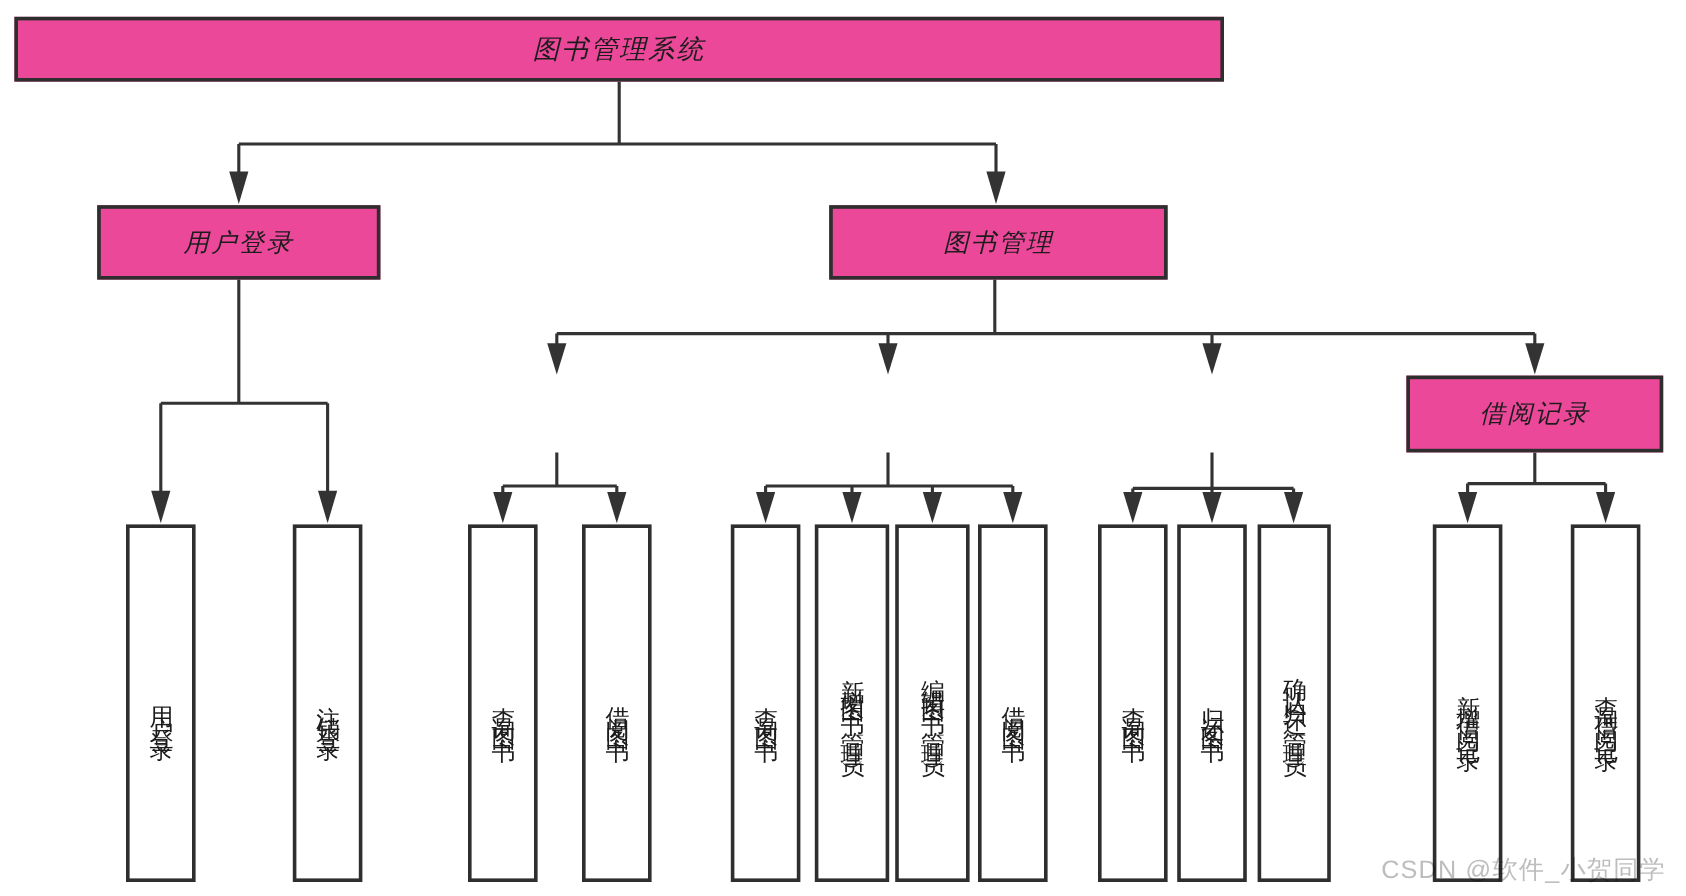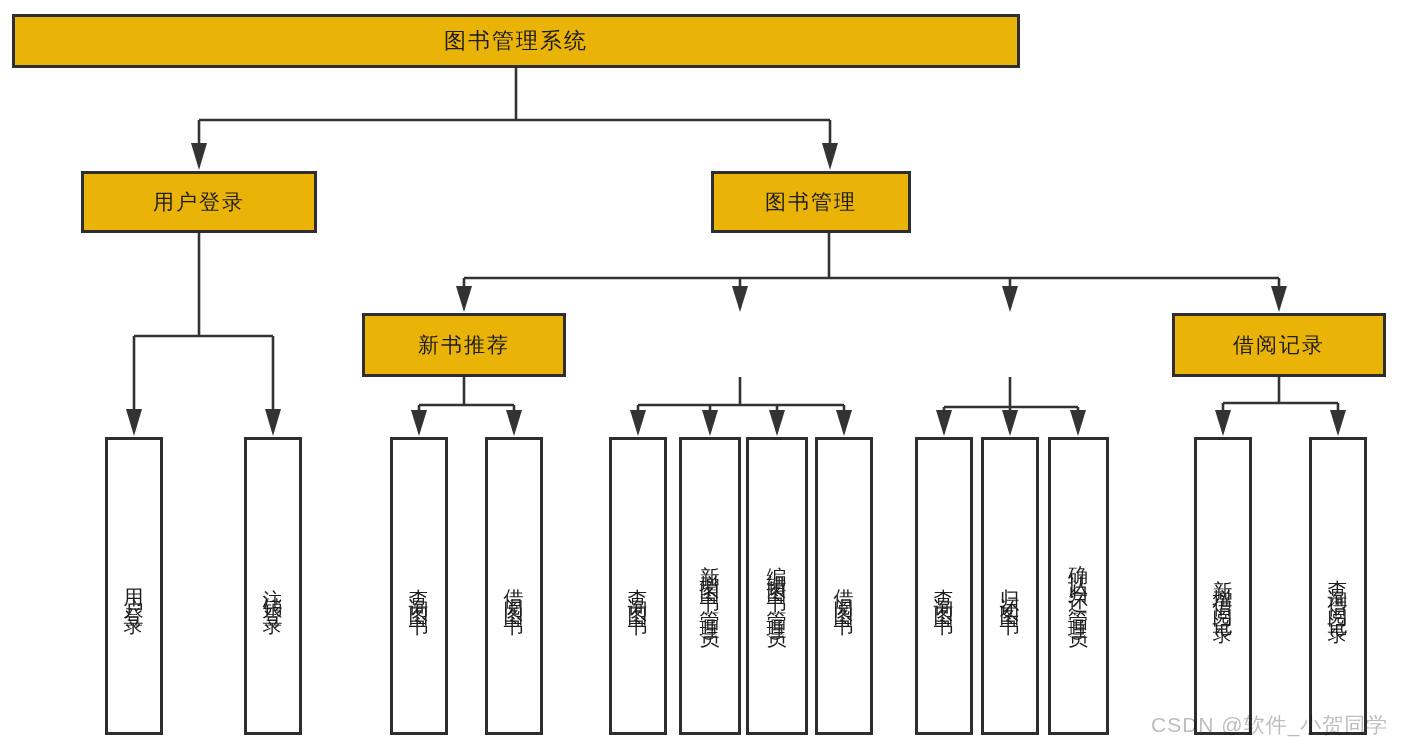--- a/index.html
+++ b/index.html
@@ -20,29 +20,30 @@
     left: 0;
     top: 0;
     width: 1405px;
     height: 747px;
     z-index: 1;
   }
   .node {
     position: absolute;
     box-sizing: border-box;
     border: 3px solid #2e2e2e;
-    background: #eab308;
+    background: #ec4899;
     display: flex;
     align-items: center;
     justify-content: center;
     color: #1c1c1c;
     font-size: 21px;
     letter-spacing: 2px;
     z-index: 2;
     white-space: nowrap;
+    font-style: italic;
   }
   .node.root {
     font-size: 22px;
   }
   .vnode {
     position: absolute;
     box-sizing: border-box;
     border: 3px solid #2e2e2e;
     background: #ffffff;
     display: flex;
@@ -105,23 +106,22 @@
       <polygon points="1010,436 1002,410 1018,410"></polygon>
       <polygon points="1078,436 1070,410 1086,410"></polygon>
       <polygon points="1223,436 1215,410 1231,410"></polygon>
       <polygon points="1338,436 1330,410 1346,410"></polygon>
     </g>
   </svg>
 
   <div class="node root" style="left:12px; top:14px; width:1008px; height:54px;">图书管理系统</div>
 
   <div class="node" style="left:81px; top:171px; width:236px; height:62px;">用户登录</div>
-  <div class="node" style="left:711px; top:171px; width:200px; height:62px;">图书管理</div>
+  <div class="node" style="left:691px; top:171px; width:282px; height:62px;">图书管理</div>
 
-  <div class="node" style="left:362px; top:313px; width:204px; height:64px;">新书推荐</div>
   <div class="node" style="left:1172px; top:313px; width:214px; height:64px;text-align:right;">借阅记录</div>
 
   <div class="vnode" style="left:105px; width:58px;">
     <span class="vtext">用户登录</span>
   </div>
   <div class="vnode" style="left:244px; width:58px;">
     <span class="vtext">注销登录</span>
   </div>
 
   <div class="vnode" style="left:390px; width:58px;">

